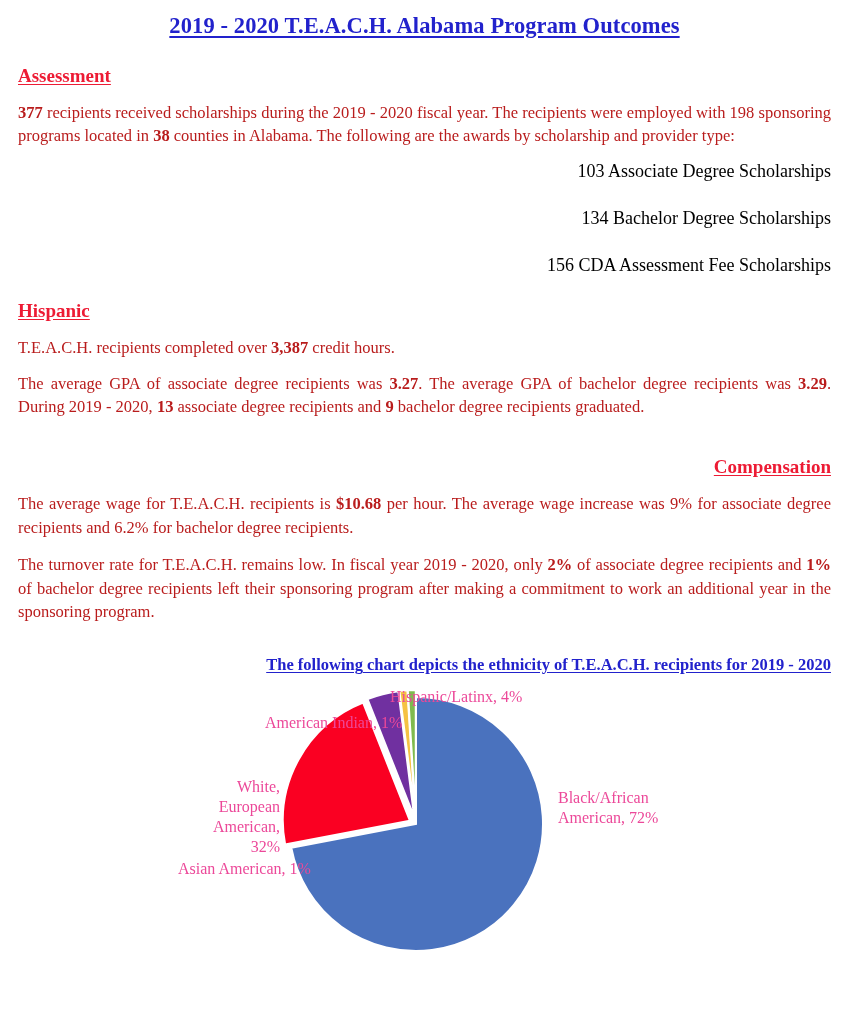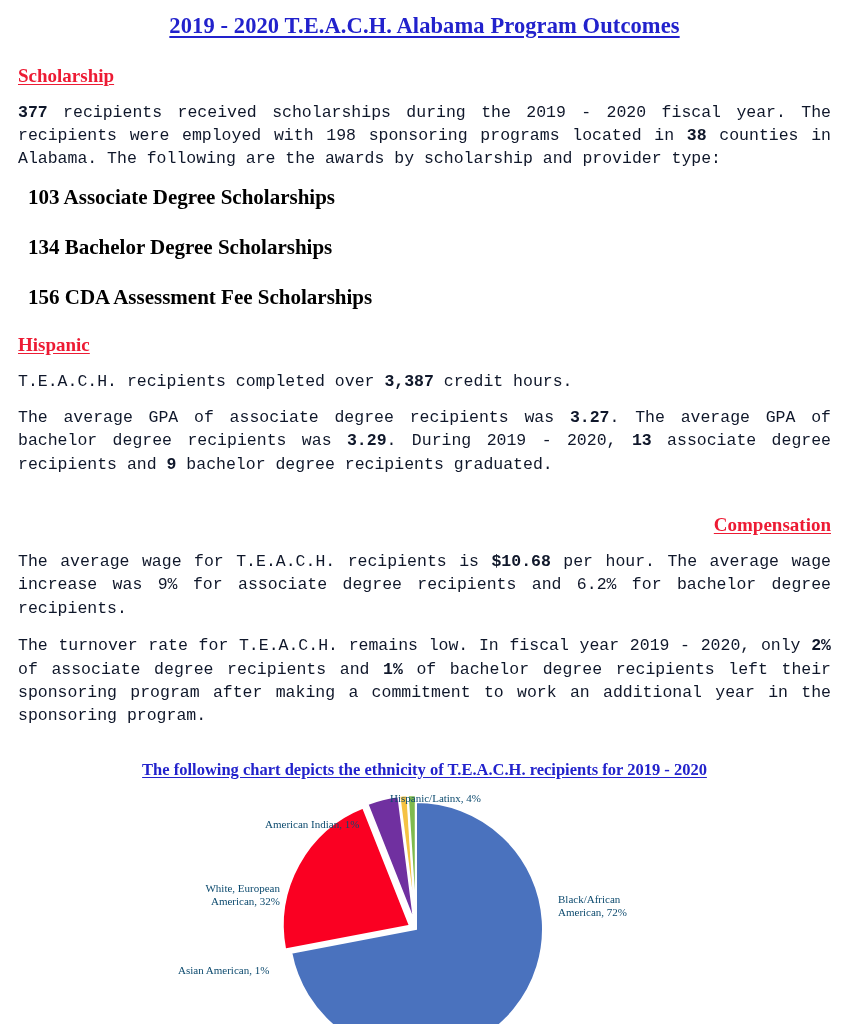--- a/index.html
+++ b/index.html
@@ -52,44 +52,43 @@
   .sh-compensation { margin-top: 39px; text-align: right; }
   .sh-commitment   { margin-top: 25px; }
 
   
   p.body-text {
     font-size: 16.5px;
     line-height: 1.42;
     margin: 12px 0 0 0;
     text-align: justify;
     text-justify: inter-word;
-    color: #0f172a;
-    font-family: Liberation Mono, monospace;
+    color: #b91c1c;
   }
   p.body-text.lead { margin-top: 14px; }
   p.body-text b { font-weight: bold; }
 
   
   .award-list {
     margin: 14px 0 0 0;
     padding: 0;
     list-style: none;
   }
   .award-list li {
-    text-align: left;
-    font-size: 21px;
-    font-weight: bold;
+    text-align: right;
+    font-size: 18px;
+    font-weight: normal;
     margin: 0 0 25px 0;
     padding-left: 10px;
     line-height: 1.2;
   }
 
   
   .chart-caption {
-    text-align: center;
+    text-align: right;
     font-size: 16.5px;
     font-weight: bold;
     color: #2222CC;
     text-decoration: underline;
     text-underline-offset: 2px;
     margin: 32px 0 0 0;
     line-height: 1.2;
   }
 
   
@@ -101,39 +100,39 @@
     margin-top: 6px;
   }
   .chart-svg {
     position: absolute;
     left: 0;
     top: 0;
   }
   .slice-label {
     position: absolute;
     font-family: "Liberation Serif", "DejaVu Serif", serif;
-    font-size: 11px;
-    color: #0c4a6e;
+    font-size: 16px;
+    color: #ec4899;
     line-height: 1.25;
     white-space: pre-line;
   }
   .lbl-hispanic      { left: 390px; top:  6px;  text-align: left; }
   .lbl-american-ind  { left: 234px; top: 32px;  text-align: left; margin-left: 31px; }
   .lbl-white         { left: 185px; top: 96px;  text-align: right; width: 95px; }
   .lbl-asian         { left: 178px; top: 178px; text-align: left; }
   .lbl-black         { left: 558px; top: 107px; text-align: left; }
 </style>
 </head>
 <body>
 
 <div class="page">
 
   <h1 class="doc-title">2019 - 2020 T.E.A.C.H. Alabama Program Outcomes</h1>
 
-  <h2 class="section-head sh-scholarship">Scholarship</h2>
+  <h2 class="section-head sh-scholarship">Assessment</h2>
 
   <p class="body-text lead"><b>377</b> recipients received scholarships during the 2019 - 2020 fiscal year. The recipients were employed with 198 sponsoring programs located in <b>38</b> counties in Alabama. The following are the awards by scholarship and provider type:</p>
 
   <ul class="award-list">
     <li>103 Associate Degree Scholarships</li>
     <li>134 Bachelor Degree Scholarships</li>
     <li>156 CDA Assessment Fee Scholarships</li>
   </ul>
 
   <h2 class="section-head sh-education">Hispanic</h2>

